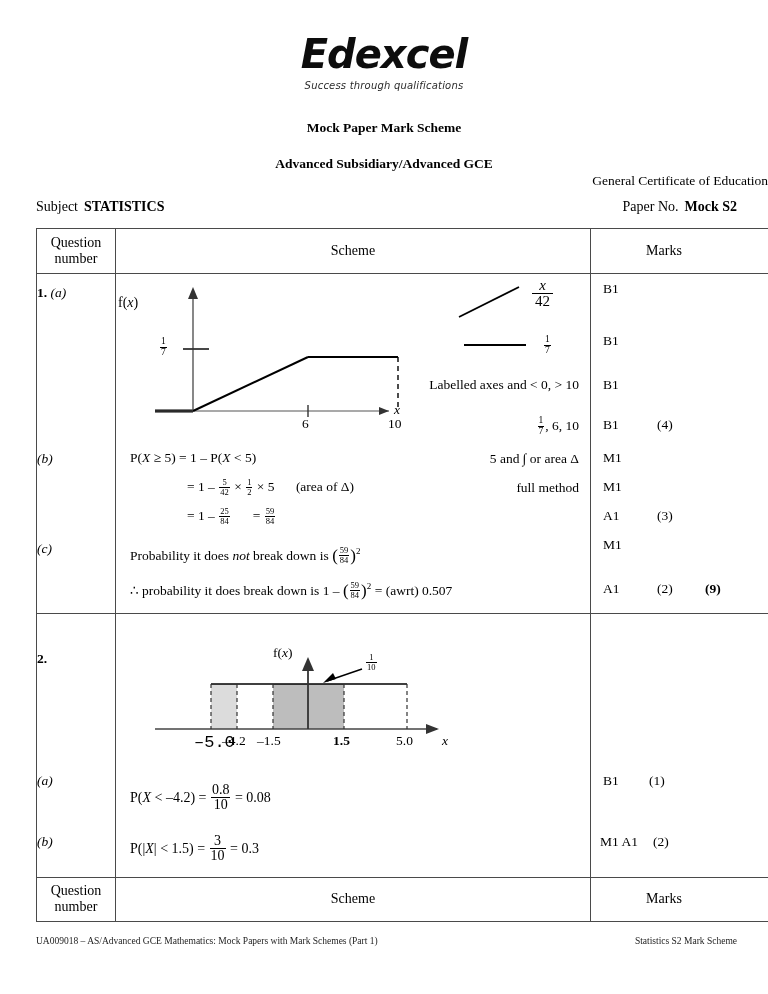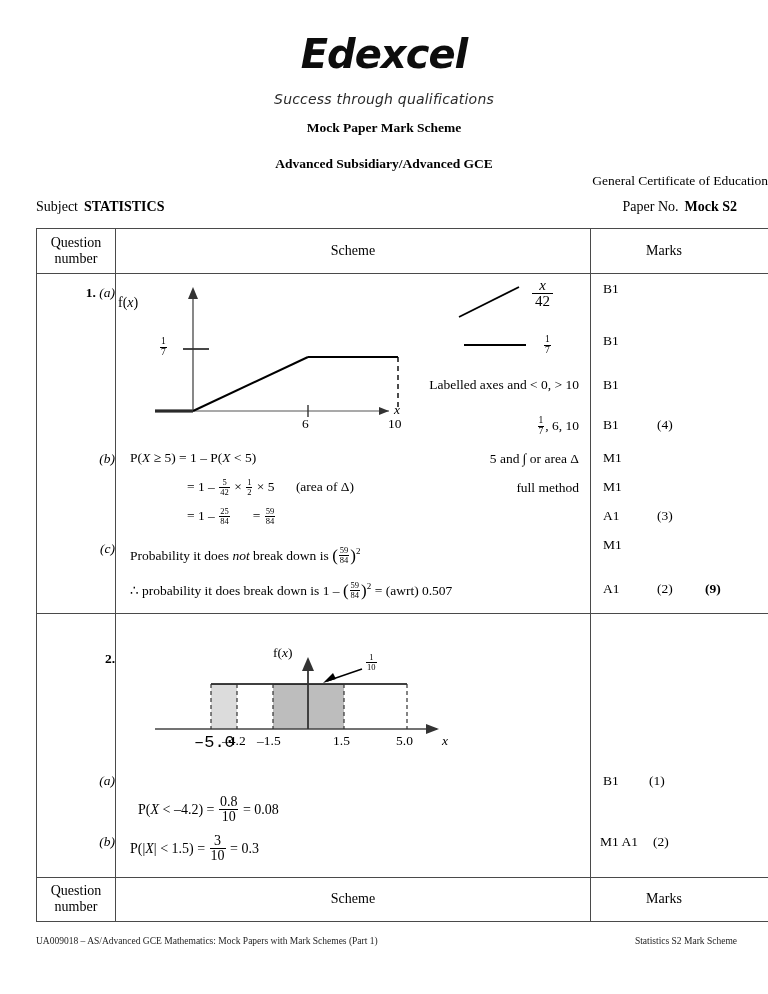--- a/index.html
+++ b/index.html
@@ -14,22 +14,22 @@
   
   .logo-wrap{position:absolute;left:0;right:0;top:34px;text-align:center;}
   .logo-word{
     font-family:"DejaVu Sans",sans-serif;
     font-weight:bold;font-style:italic;
     font-size:40px;letter-spacing:-1px;line-height:1;
     color:#0d0d0d;
   }
   .logo-tag{
     font-family:"DejaVu Sans",sans-serif;
-    font-style:italic;font-size:14px;color:#2b2b2b;
-    margin-top:17px;letter-spacing:.2px;
+    font-style:italic;font-size:10px;color:#2b2b2b;
+    margin-top:6px;letter-spacing:.2px;
   }
 
   
   .doc-title{position:absolute;left:0;right:0;top:120px;text-align:center;
     font-weight:bold;font-size:13.5px;}
   .doc-sub1{position:absolute;left:0;right:0;top:156px;text-align:center;
     font-weight:bold;font-size:13.5px;}
   .doc-sub2{position:absolute;left:0;right:0;top:173px;text-align:right;
     font-size:13.5px;}
 
@@ -41,21 +41,21 @@
 
   
   .tbl{position:absolute;left:36px;top:228px;width:701px;
     border:1px solid #4a4a4a;border-collapse:collapse;}
   .vline{position:absolute;top:0;bottom:0;width:1px;background:#4a4a4a;}
   .hline{position:absolute;left:0;right:0;height:1px;background:#4a4a4a;}
 
   .colhead{position:absolute;font-size:14px;text-align:center;}
 
   
-  .qn{position:absolute;font-size:13.5px;text-align:right;}
+  .qn{position:absolute;font-size:13.5px;text-align:left;}
   .qn b{font-weight:bold;}
   .it{font-style:italic;}
   .scheme-txt{position:absolute;font-size:13.5px;white-space:nowrap;}
   .ann{position:absolute;font-size:13.5px;white-space:nowrap;text-align:right;}
   .mk{position:absolute;font-size:13.5px;white-space:nowrap;}
 
   
   .frac{display:inline-block;vertical-align:middle;text-align:center;
         line-height:1.02;margin:0 1px;position:relative;top:-1px;}
   .frac .num{display:block;border-bottom:1px solid #000;padding:0 1px;}
@@ -290,27 +290,27 @@
       <div style="position:absolute;left:228px;top:16px;">
         <span class="frac f-sm">
           <span class="num">1</span>
           <span class="den">10</span>
         </span>
       </div>
 
       <div style="position:absolute;left:57px;top:96px;font-size:17px;font-family:Liberation Mono, monospace;">–5.0</div>
       <div style="position:absolute;left:85px;top:96px;font-size:13.5px;">–4.2</div>
       <div style="position:absolute;left:120px;top:96px;font-size:13.5px;">–1.5</div>
-      <div style="position:absolute;left:196px;top:96px;font-size:13.5px;">1.5</div>
+      <div style="position:absolute;left:196px;top:96px;font-size:13.5px;font-weight:bold;">1.5</div>
       <div style="position:absolute;left:259px;top:96px;font-size:13.5px;">5.0</div>
 
       <div class="it" style="position:absolute;left:305px;top:96px;font-size:13.5px;">x</div>
     </div>
 
-    <div class="scheme-txt" style="left:93px;top:567px;font-size:14px;margin-left:8px;">
+    <div class="scheme-txt" style="left:93px;top:555px;font-size:14px;">
       <span>P(</span><span class="it">X</span><span> &lt; –4.2) = </span><span class="frac f-lg">
         <span class="num">0.8</span>
         <span class="den">10</span>
       </span><span> = 0.08</span>
     </div>
 
     <div class="scheme-txt" style="left:93px;top:606px;font-size:14px;">
       <span>P(</span><span>|</span><span class="it">X</span><span>|</span><span> &lt; 1.5) = </span><span class="frac f-lg">
         <span class="num">3</span>
         <span class="den">10</span>

